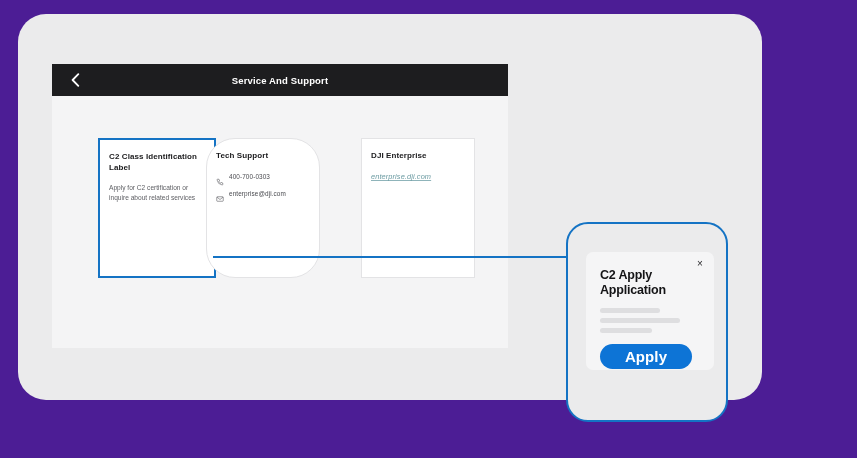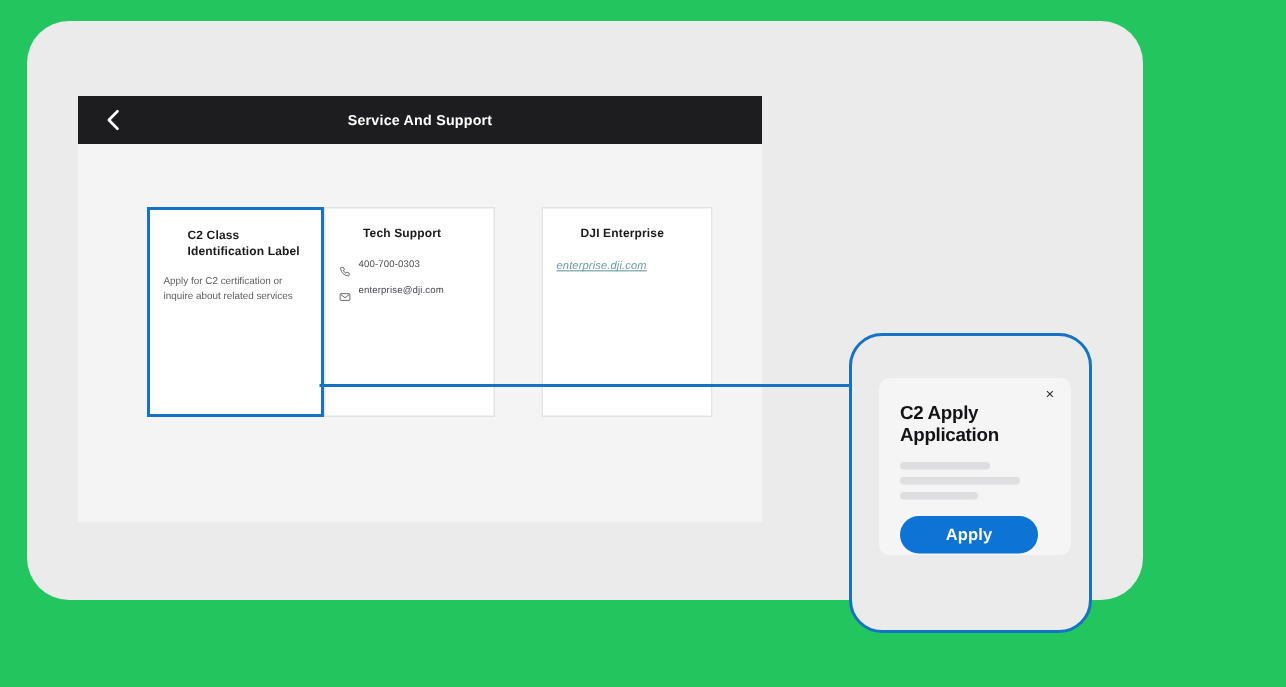--- a/index.html
+++ b/index.html
@@ -9,21 +9,21 @@
     height: 458px;
     background: #ffffff;
     font-family: "Liberation Sans", sans-serif;
     overflow: hidden;
   }
 
   #stage {
     position: relative;
     width: 857px;
     height: 458px;
-    background: #22c55e;
+    background: #4c1d95;
   }
 
   
   .device-panel {
     position: absolute;
     left: 18px;
     top: 14px;
     width: 744px;
     height: 386px;
     background: #ebebec;
@@ -84,30 +84,29 @@
   .card {
     position: absolute;
     top: 0;
     width: 117px;
     height: 140px;
     background: #ffffff;
     border: 1px solid #e3e3e5;
     padding: 11px 9px 0 9px;
   }
   .card.c1 { left: 0px;   width: 118px; border: 2px solid #1473c4; }
-  .card.c2 { left: 118px; width: 114px; }
+  .card.c2 { left: 108px; width: 114px; border-radius: 29px; }
   .card.c3 { left: 263px; width: 114px; }
 
   .card-title {
     font-size: 8px;
     font-weight: bold;
     color: #1a1a1c;
     line-height: 1.42;
     letter-spacing: .1px;
-    margin-left: 16px;
   }
 
   .card-desc {
     margin-top: 9px;
     font-size: 6.6px;
     line-height: 1.62;
     color: #5f6065;
   }
 
   .contact-row {
@@ -202,21 +201,21 @@
     position: absolute;
     left: 14px;
     top: 92px;
     width: 92px;
     height: 25px;
     background: #0d74d6;
     border: none;
     border-radius: 13px;
     color: #ffffff;
     font-family: "Liberation Sans", sans-serif;
-    font-size: 11px;
+    font-size: 15px;
     font-weight: bold;
     letter-spacing: .1px;
     cursor: pointer;
   }
 </style>
 </head>
 <body>
 
 <div id="stage">
 

